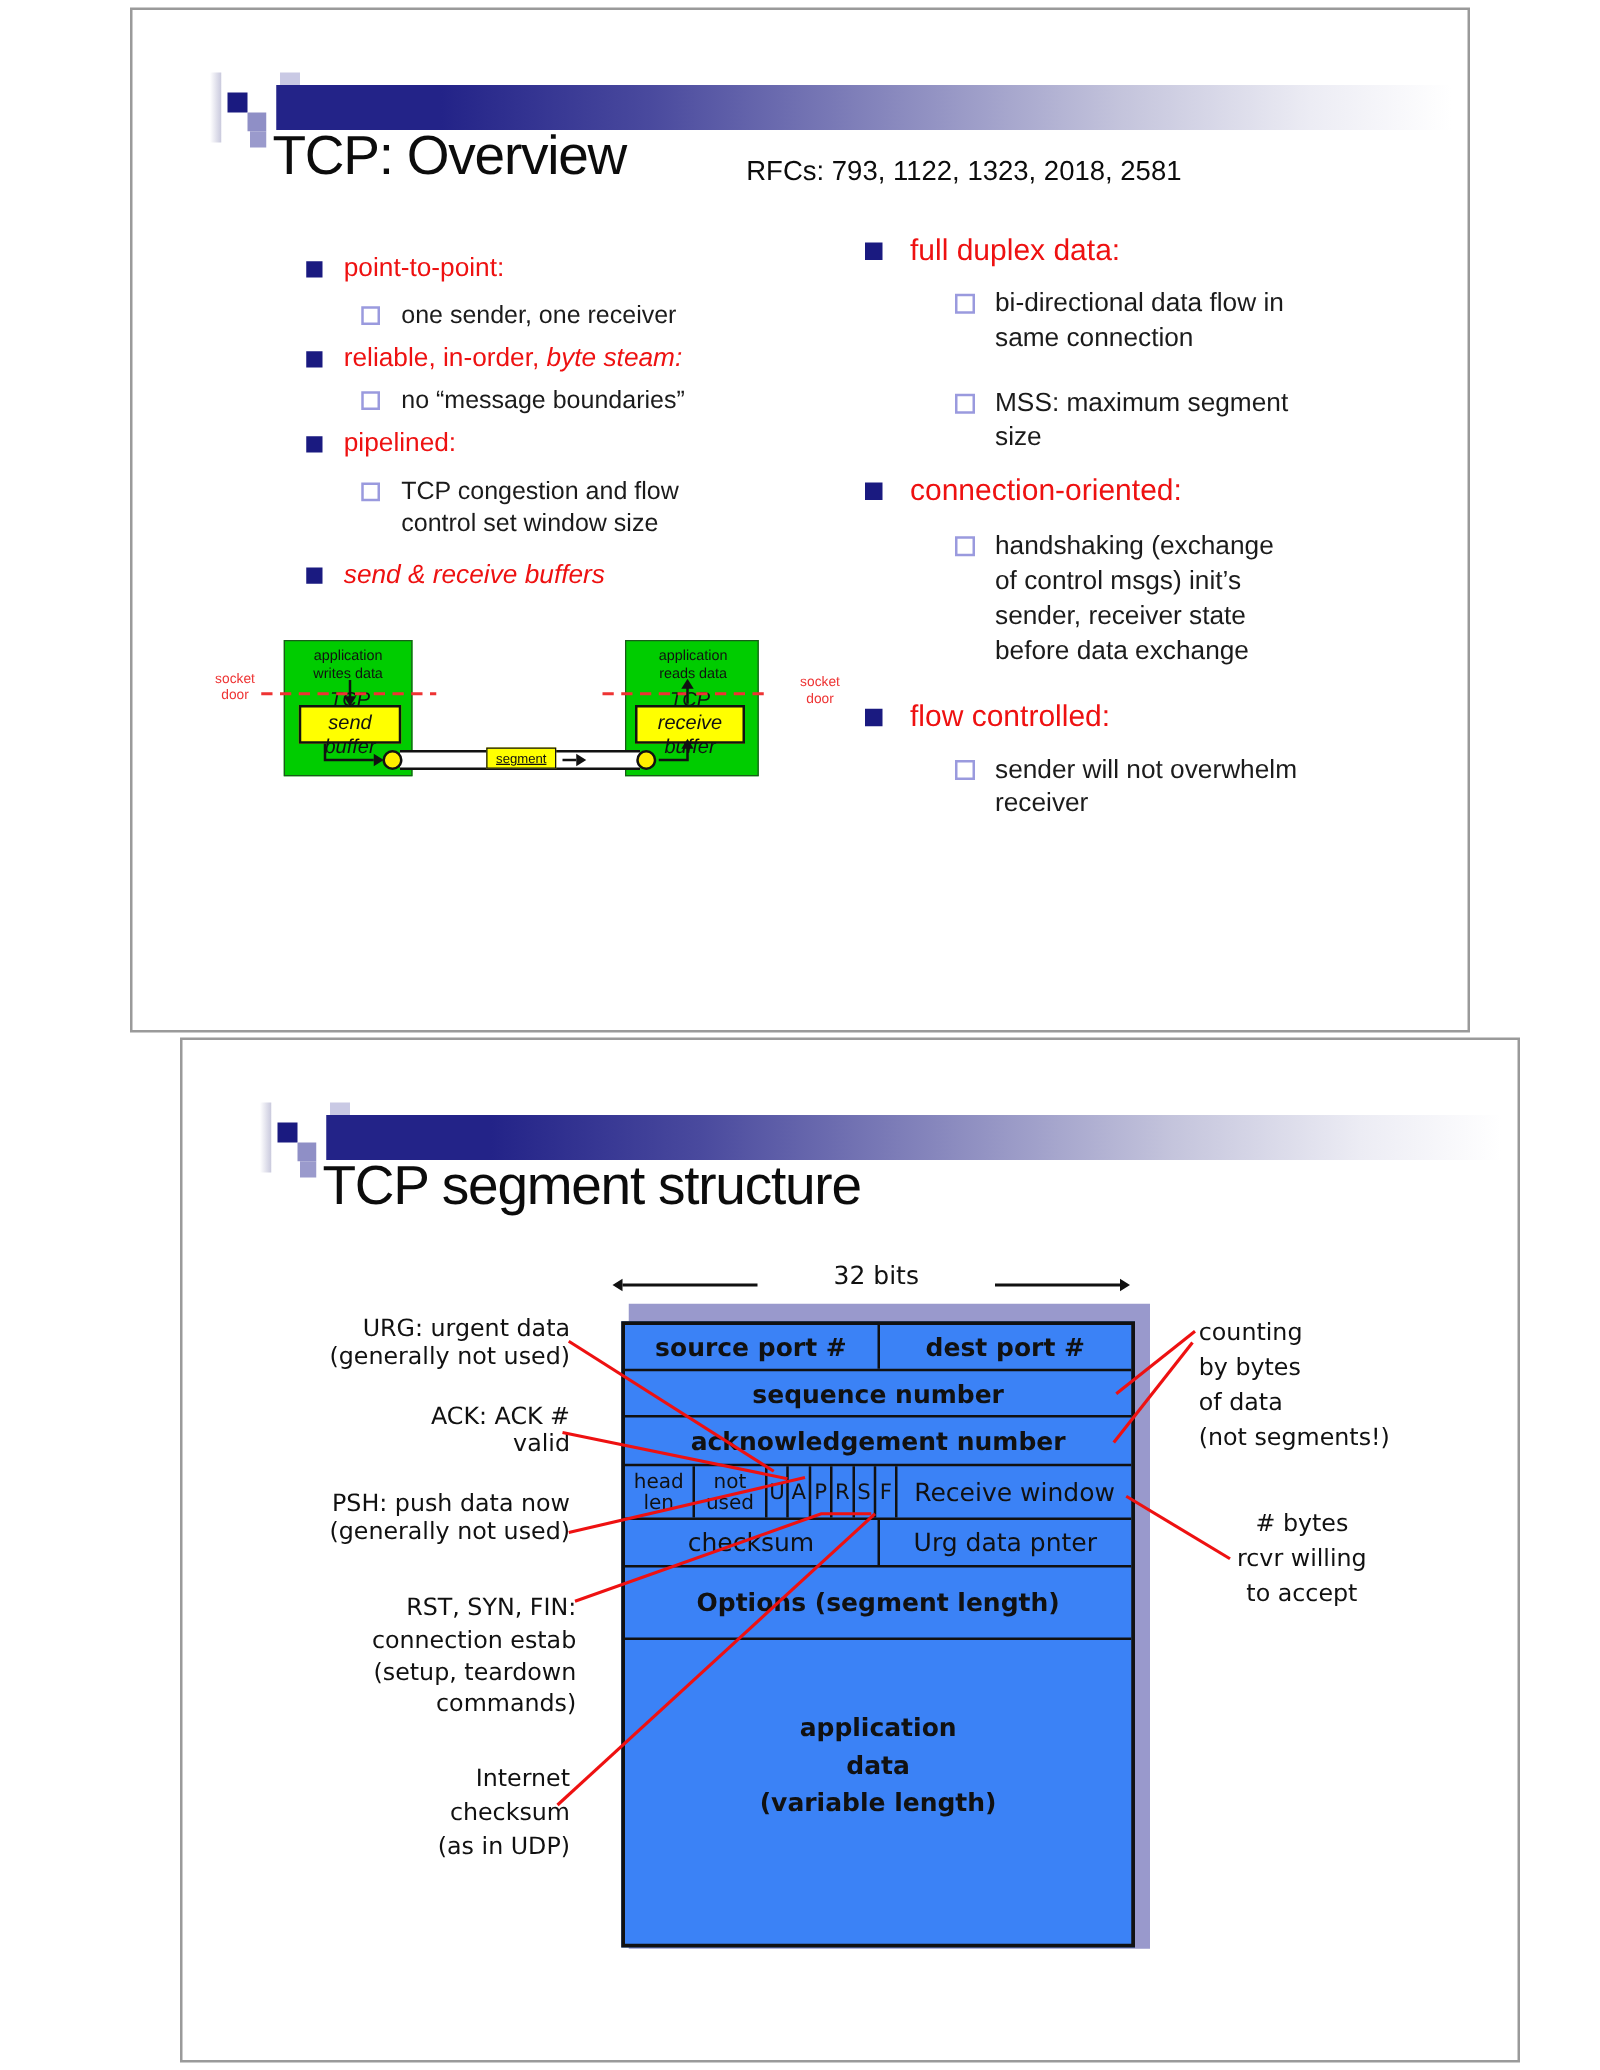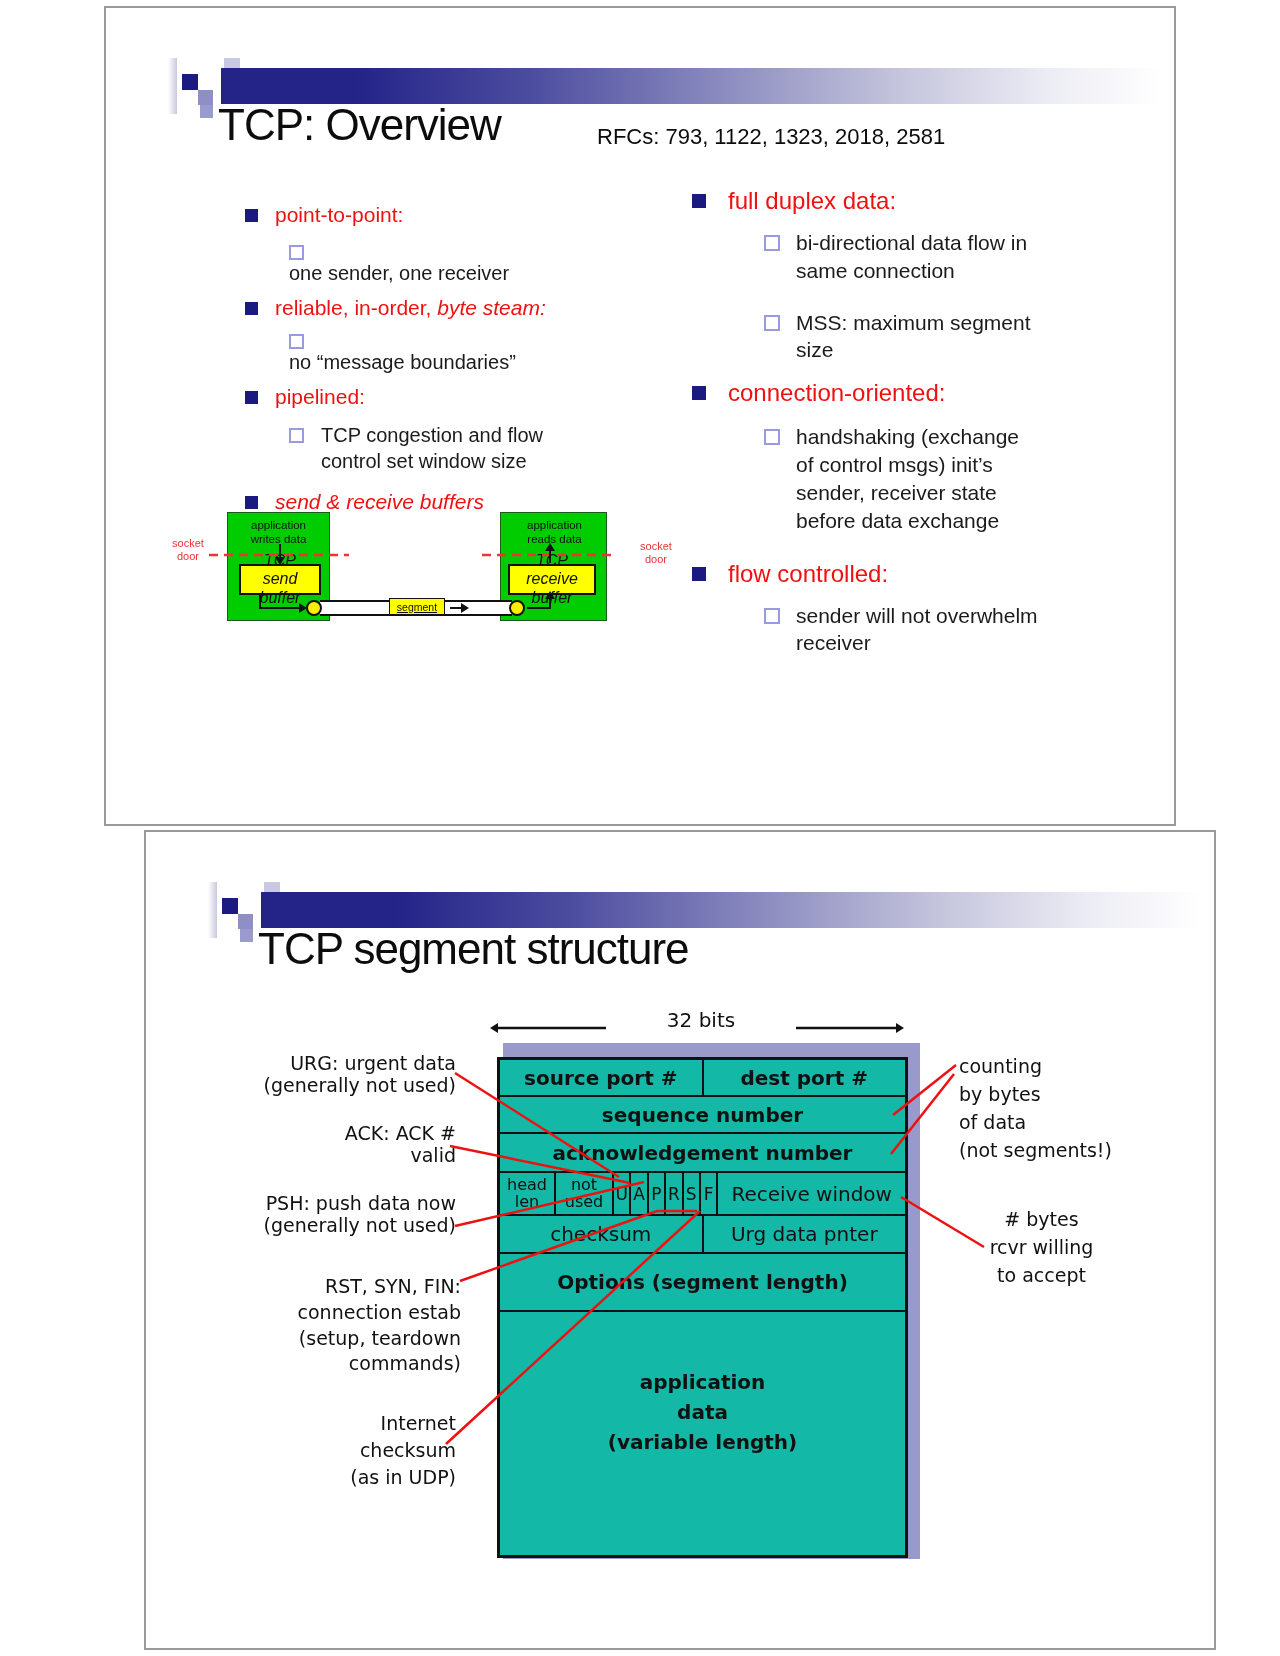--- a/index.html
+++ b/index.html
@@ -31,21 +31,21 @@
   .col-right .sq1{width:14px;height:14px;margin:8px 22px 0 0;}
   .sq2{flex:none;width:11px;height:11px;border:2px solid #9a9ade;background:#fff;margin:6px 17px 0 0;box-sizing:content-box;}
   .col-right .sq2{width:12px;height:12px;margin:6px 16px 0 0;}
   .l1{font-size:21px;color:#ee1111;line-height:1.28;}
   .l2{font-size:20px;color:#1b1b1b;line-height:1.3;}
   .col-right .l1{font-size:24px;}
   .col-right .l2{font-size:21px;line-height:1.33;}
   .ind{padding-left:44px;}
   .col-right .ind{padding-left:72px;}
   .it{font-style:italic;}
-  .mb10{margin-bottom:10px;}.mb9{margin-bottom:9px;flex-direction:column;}.mb6{margin-bottom:6px;}
+  .mb10{margin-bottom:10px;}.mb9{margin-bottom:9px;}.mb6{margin-bottom:6px;}
   .mb11{margin-bottom:11px;}.mb15{margin-bottom:15px;}.mb12{margin-bottom:12px;}
   .mb8{margin-bottom:24px;}.mb14{margin-bottom:14px;}.mb24{margin-bottom:24px;}
 
   
   .socklbl{position:absolute;width:64px;text-align:center;color:#ee3333;font-size:11px;line-height:1.2;}
   .gbox{position:absolute;width:103px;height:109px;background:#00cc00;border:1px solid #1a5a1a;box-sizing:border-box;}
   .gbox-lbl{position:absolute;width:103px;text-align:center;font-size:11.5px;line-height:1.25;color:#111;}
   .ybox{position:absolute;background:#ffff00;border:2px solid #111;box-sizing:border-box;
         display:flex;align-items:center;justify-content:center;text-align:center;font-size:16px;line-height:1.15;color:#111;font-style:italic;}
   .pipe{position:absolute;left:214px;top:592px;width:192px;height:16px;background:#fff;
@@ -53,21 +53,21 @@
   .circ{position:absolute;width:16px;height:16px;border-radius:50%;background:#ffee00;border:2px solid #111;box-sizing:border-box;}
   .segbox{position:absolute;left:283px;top:590px;width:56px;height:17px;background:#ffff00;border:1.5px solid #111;
         box-sizing:border-box;display:flex;align-items:center;justify-content:center;font-size:10.5px;color:#111;}
   .segbox span{text-decoration:underline;}
   .overlay{position:absolute;left:0;top:0;pointer-events:none;}
 
   
   .seg-font{font-family:"DejaVu Sans",sans-serif;}
   .bits{position:absolute;left:465px;top:176px;width:180px;text-align:center;font-size:20px;color:#111;}
   .seg-shadow{position:absolute;left:357px;top:211px;width:417px;height:516px;background:#9999cc;}
-  .seg-table{position:absolute;left:351px;top:225px;width:411px;height:501px;background:#14b8a6;
+  .seg-table{position:absolute;left:351px;top:225px;width:411px;height:501px;background:#3b82f6;
              border:3px solid #111;box-sizing:border-box;display:flex;flex-direction:column;}
   .trow{display:flex;border-bottom:2.5px solid #111;align-items:stretch;}
   .trow:last-child{border-bottom:none;}
   .tcell{display:flex;align-items:center;justify-content:center;text-align:center;font-size:20px;color:#111;}
   .half{flex:1 1 0;}
   .brd{border-right:2.5px solid #111;}
   .bold{font-weight:bold;}
   .small2{font-size:16px;line-height:1.05;}
   .flagc{flex:none;width:15.4px;font-size:17px;padding:0;}
   .r-ports{height:35px;}.r-seq{height:35px;}.r-ack{height:37px;}

